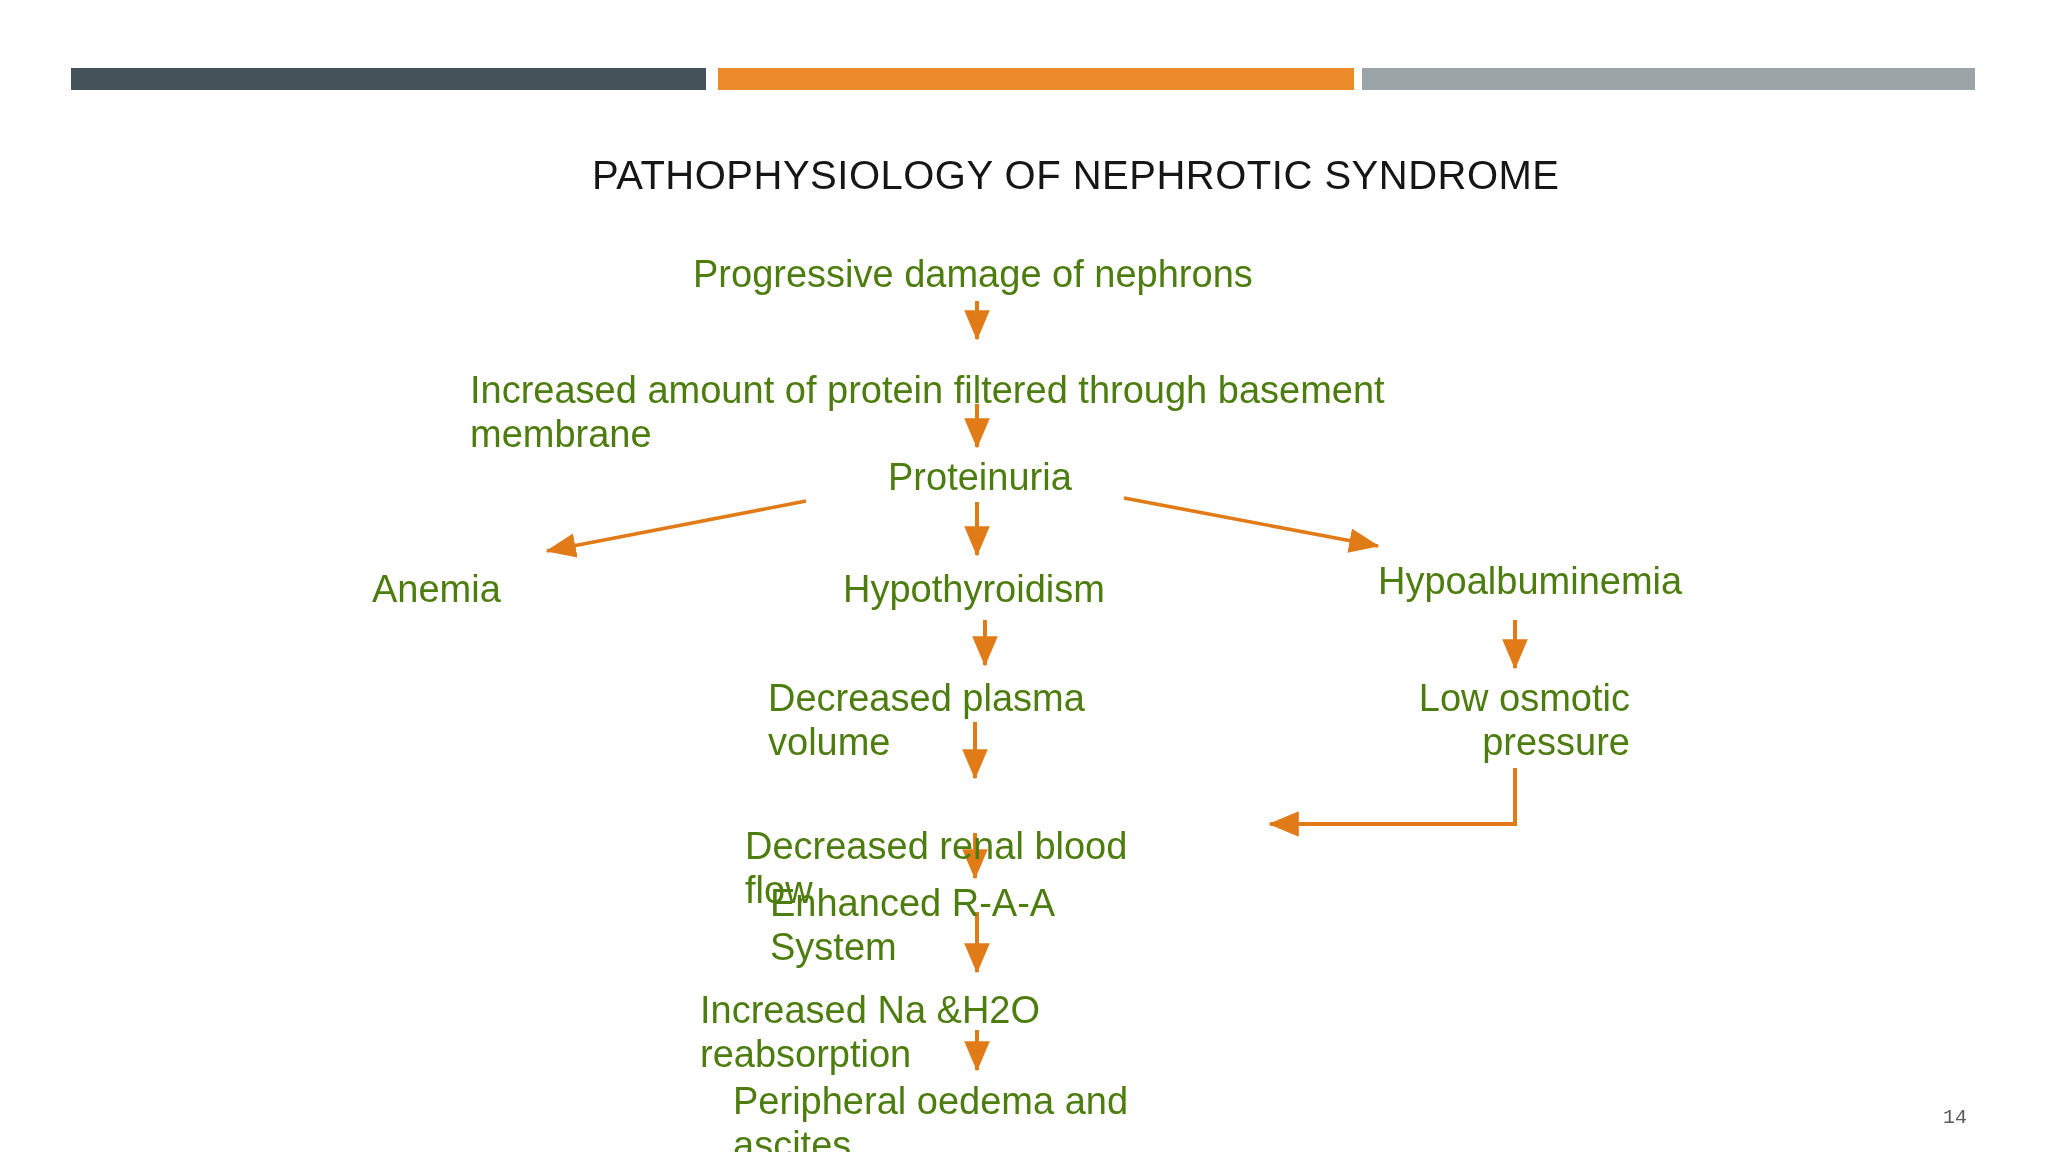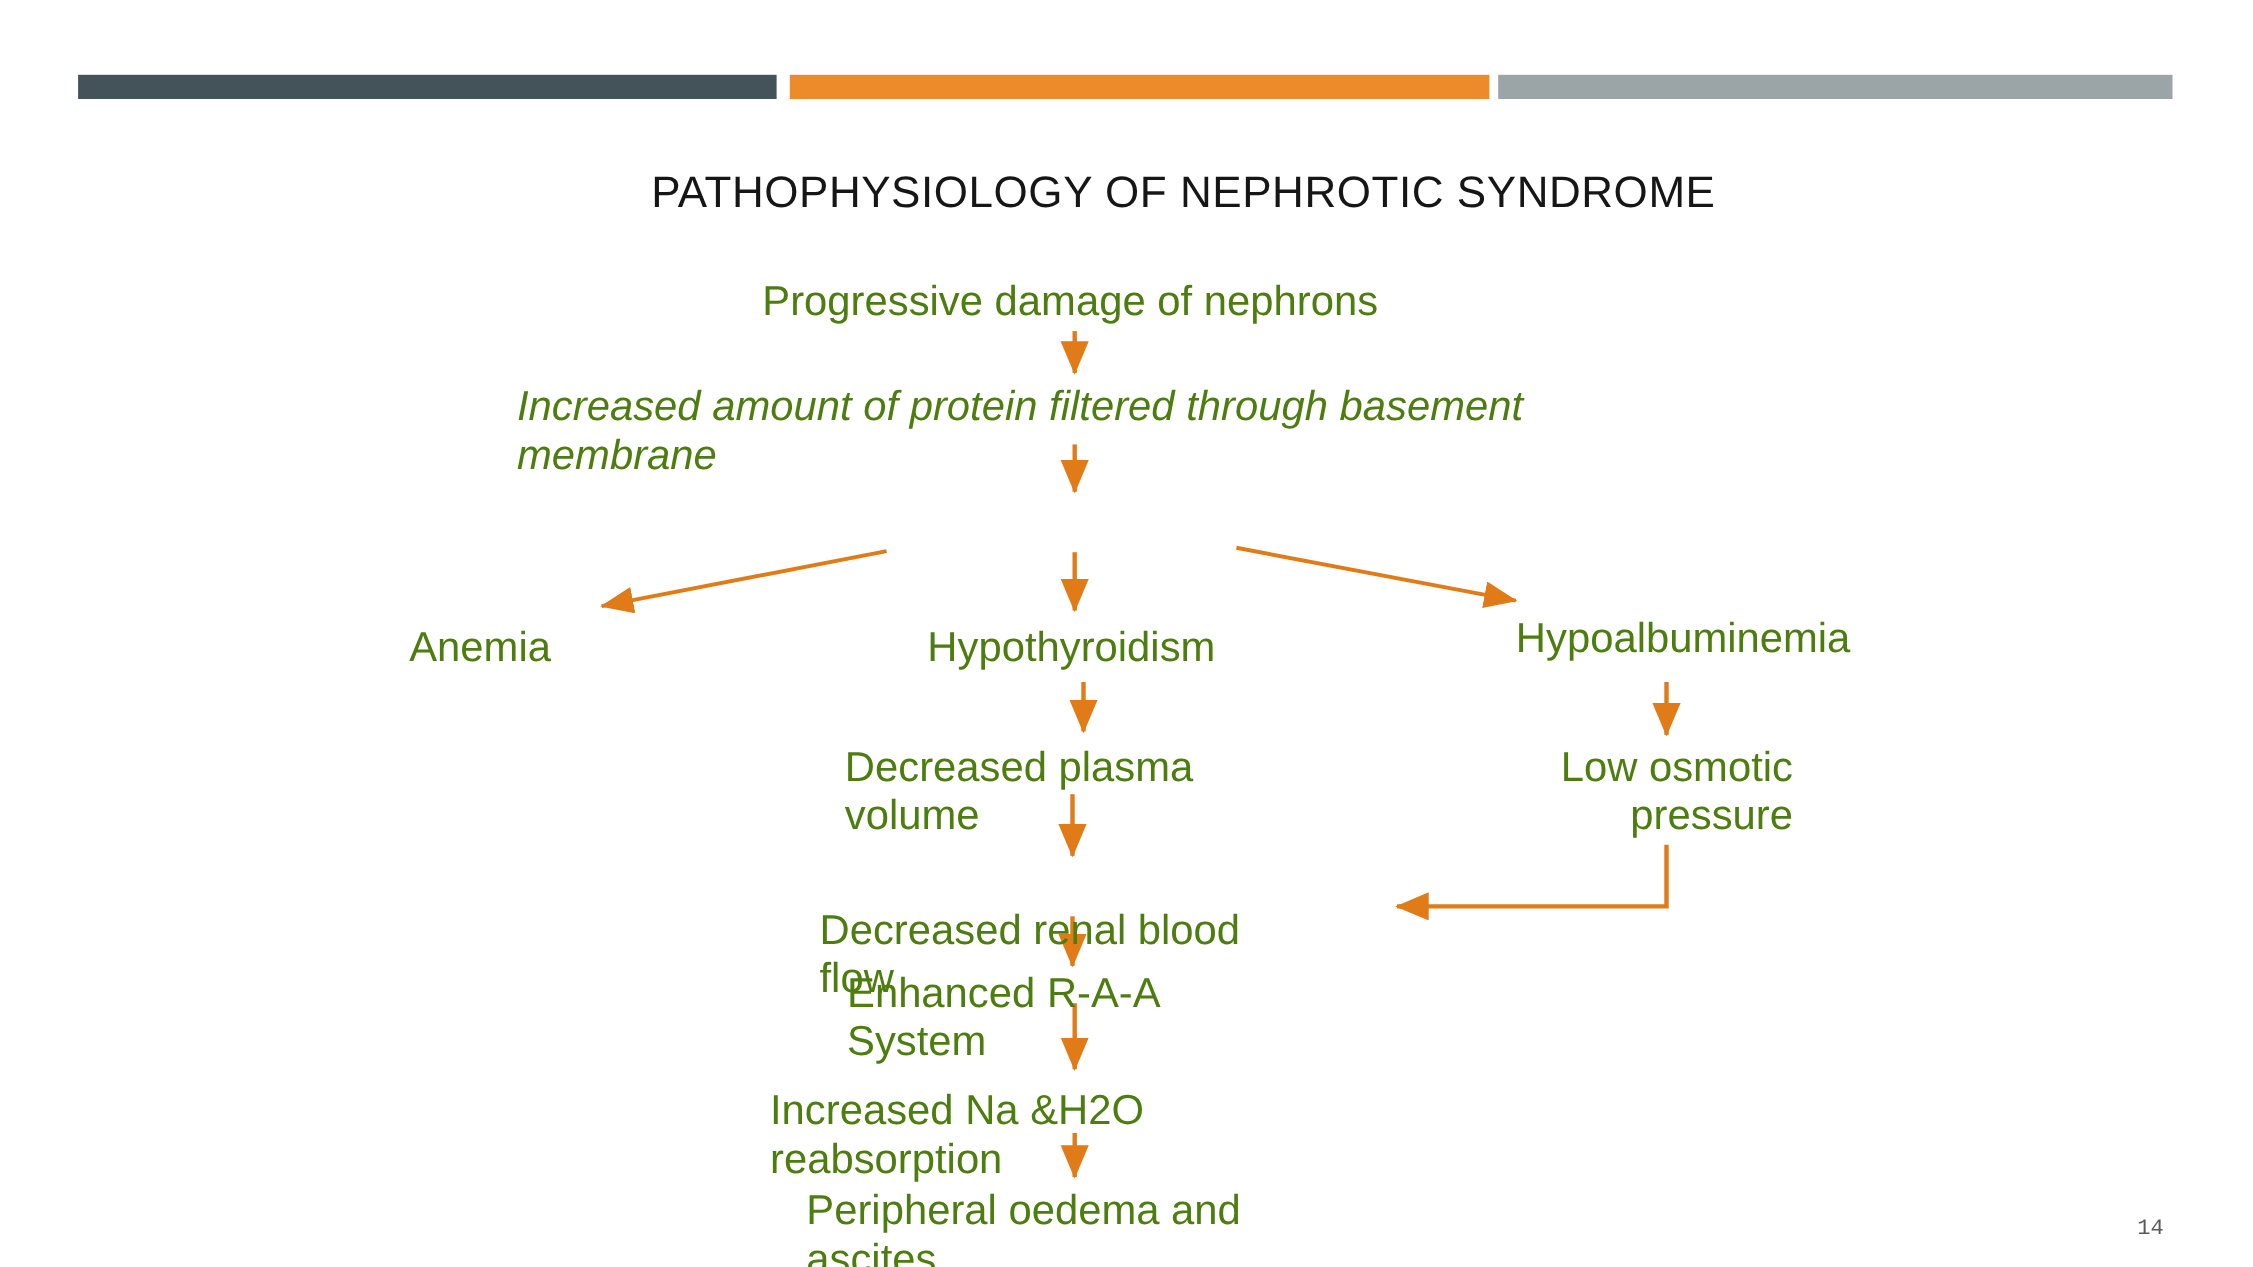--- a/index.html
+++ b/index.html
@@ -50,21 +50,21 @@
     line-height: 1.17;
     color: #4d7c0f;
     white-space: pre-line;
   }
   .node.narrow {
     font-family: "Liberation Sans Narrow", "Liberation Sans", sans-serif;
     font-stretch: condensed;
   }
 
   .n-progressive   { left: 693px;  top: 252px;  width: 600px; }
-  .n-increased-pro { left: 470px;  top: 348px;  width: 960px; font-style: italic; }
+  .n-increased-pro { left: 470px;  top: 368px;  width: 960px; }
   .n-proteinuria   { left: 888px;  top: 455px;  width: 400px; }
   .n-anemia        { left: 372px;  top: 567px;  width: 320px; }
   .n-hypothyroid   { left: 843px;  top: 567px;  width: 400px; }
   .n-hypoalb       { left: 1378px; top: 559px;  width: 420px; }
   .n-decplasma     { left: 768px;  top: 676px;  width: 340px; }
   .n-decrenal      { left: 745px;  top: 824px;  width: 420px; }
   .n-raa           { left: 770px;  top: 881px;  width: 330px; }
   .n-nah2o         { left: 700px;  top: 988px;  width: 380px; }
   .n-oedema        { left: 733px;  top: 1079px; width: 440px; }
   .n-lowosm        { left: 1330px; top: 676px;  width: 300px; text-align: right; }
@@ -133,20 +133,21 @@
       <line x1="1515" y1="620" x2="1515" y2="668" stroke-width="4" marker-end="url(#ah)" stroke="#E07B17"></line>
 
       <path d="M1515,768 L1515,824 L1270,824" stroke-width="4" marker-end="url(#ah)" stroke="#E07B17"></path>
     </g>
   </svg>
 
   <div class="node narrow n-progressive">Progressive damage of nephrons</div>
 
   <div class="node narrow n-increased-pro">Increased amount of protein filtered through basement membrane</div>
 
+  <div class="node narrow n-proteinuria">Proteinuria</div>
 
   <div class="node n-anemia">Anemia</div>
 
   <div class="node narrow n-hypothyroid">Hypothyroidism</div>
 
   <div class="node n-hypoalb">Hypoalbuminemia</div>
 
   <div class="node n-decplasma">Decreased plasma volume</div>
 
   <div class="node n-decrenal">Decreased renal blood flow</div>

